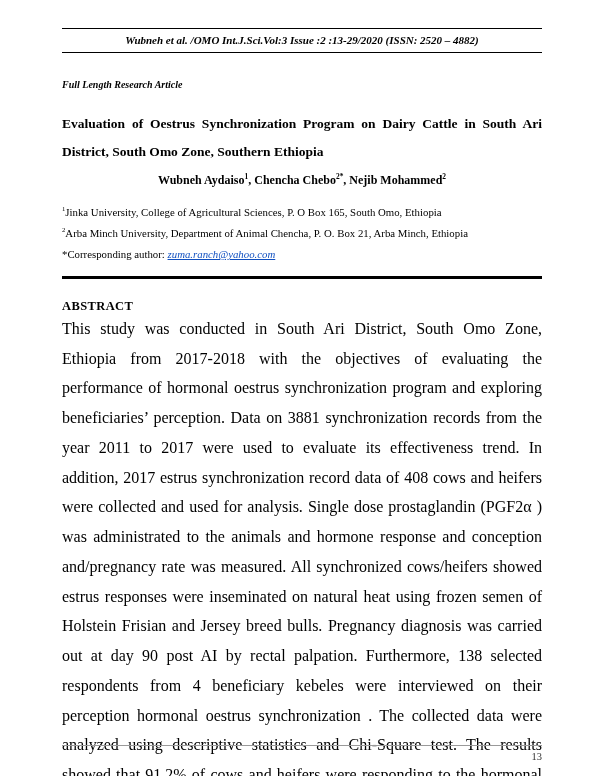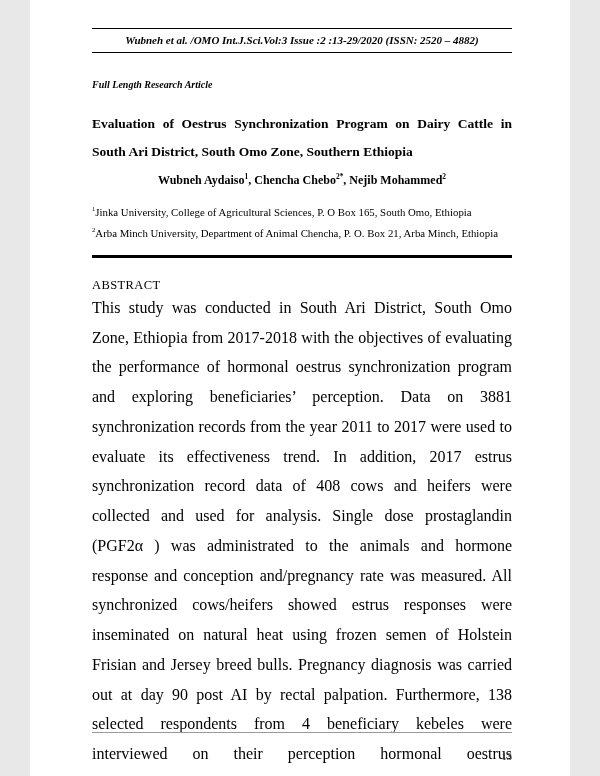--- a/index.html
+++ b/index.html
@@ -1,17 +1,17 @@
 <!DOCTYPE html>
 <html><head>
 <meta charset="utf-8">
 <style>
   html, body { margin: 0; padding: 0; background: #e8e8e8; }
   .page {
-    width: 540px;
+    width: 600px;
     height: 776px;
     margin: 0 auto;
     background: #ffffff;
     box-sizing: border-box;
     padding: 28px 58px 0 62px;
     position: relative;
     font-family: "Liberation Serif", serif;
     color: #000;
   }
   .journal-header {
@@ -52,38 +52,38 @@
     text-decoration: underline;
     cursor: pointer;
   }
   .thick-rule {
     margin-top: 16px;
     height: 2.6px;
     background: #000;
   }
   .abstract-heading {
     margin-top: 20px;
-    font-weight: normal;
+    font-weight: bold;
     font-size: 12.5px;
     letter-spacing: 0.4px;
   }
   .abstract-body {
     font-size: 16px;
     line-height: 1.86;
     text-align: justify;
   }
   .keywords-line { margin-top: 11px; font-size: 11.3px; }
   .keywords-label { font-weight: bold; }
   .footer {
     position: absolute;
     left: 62px;
     right: 58px;
     bottom: 14px;
     border-top: 1px solid #9a9a9a;
-    padding-top: 18px;
+    padding-top: 5px;
     text-align: right;
     font-size: 10.5px;
     color: #333;
   }
 </style>
 </head>
 <body>
 
 <div class="page">
 
@@ -97,20 +97,23 @@
     <span>Wubneh Aydaiso</span><sup>1</sup><span>, </span><span>Chencha Chebo</span><sup>2*</sup><span>, </span><span>Nejib Mohammed</span><sup>2</sup>
   </div>
 
   <div class="affiliations">
     <div class="affiliation-line">
       <sup>1</sup><span>Jinka University, College of Agricultural Sciences, P. O Box 165, South Omo, Ethiopia</span>
     </div>
     <div class="affiliation-line">
       <sup>2</sup><span>Arba Minch University, Department of Animal Chencha, P. O. Box 21, Arba Minch, Ethiopia</span>
     </div>
+    <div class="corresponding-line">
+      <span>*Corresponding author: </span><a class="email-link">zuma.ranch@yahoo.com</a>
+    </div>
   </div>
 
   <div class="thick-rule"></div>
 
   <div class="abstract-heading">ABSTRACT</div>
 
   <div class="abstract-body">This study was conducted in South Ari District, South Omo Zone, Ethiopia from 2017-2018 with the objectives of evaluating the performance of hormonal oestrus synchronization program and exploring beneficiaries’ perception. Data on 3881 synchronization records from the year 2011 to 2017 were used to evaluate its effectiveness trend. In addition, 2017 estrus synchronization record data of 408 cows and heifers were collected and used for analysis. Single dose prostaglandin (PGF2α ) was administrated to the animals and hormone response and conception and/pregnancy rate was measured. All synchronized cows/heifers showed estrus responses were inseminated on natural heat using frozen semen of Holstein Frisian and Jersey breed bulls. Pregnancy diagnosis was carried out at day 90 post AI by rectal palpation. Furthermore, 138 selected respondents from 4 beneficiary kebeles were interviewed on their perception hormonal oestrus synchronization . The collected data were analyzed using descriptive statistics and Chi-Square test. The results showed that 91.2% of cows and heifers were responding to the hormonal treatment. However; the overall pregnancy rate observed was only 11.02% and this is by far below the reported pregnancy rate at the national level (60%). About 73.9% of the respondents had a low perception concerning estrus synchronization practiced in the area. This was because of problems associated with low awareness of farmers on heat detection, subjectivity on screening of animal for synchronization, distance of AI service centers, timing of insemination and poor feeding and management practice of animals. Since the South Ari district is one of the agro-pastoral areas in the region; continual supply of facilities, awareness on the estrus synchronization technology, improvement on cattle management practices and active involvement of stakeholders hormonal oestrus synchronization are necessary for the effectiveness of estrous synchronization program in the study area.</div>
 
   <div class="keywords-line">
     <span class="keywords-label">Keywords:</span><span> Pregnancy rate, Farmers’ perception, Oestrus Synchronization, South Ari</span>

